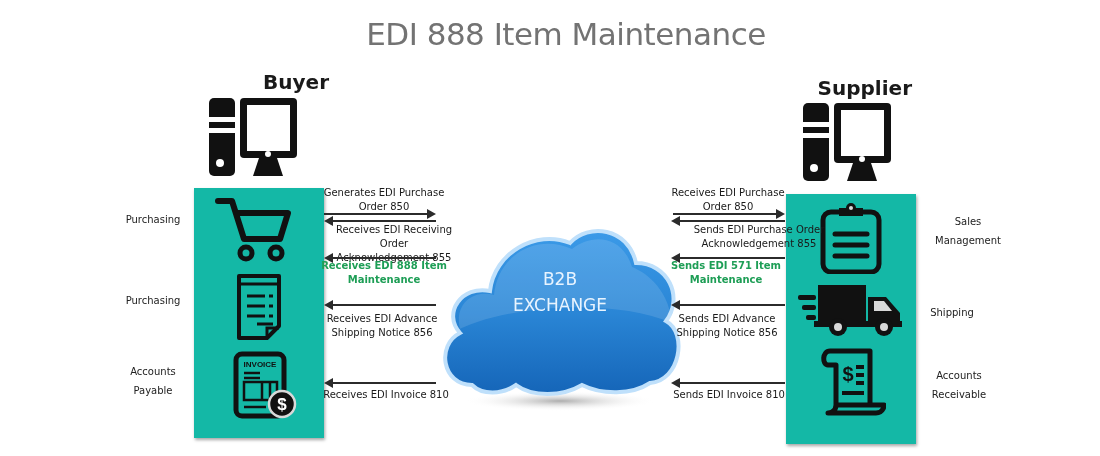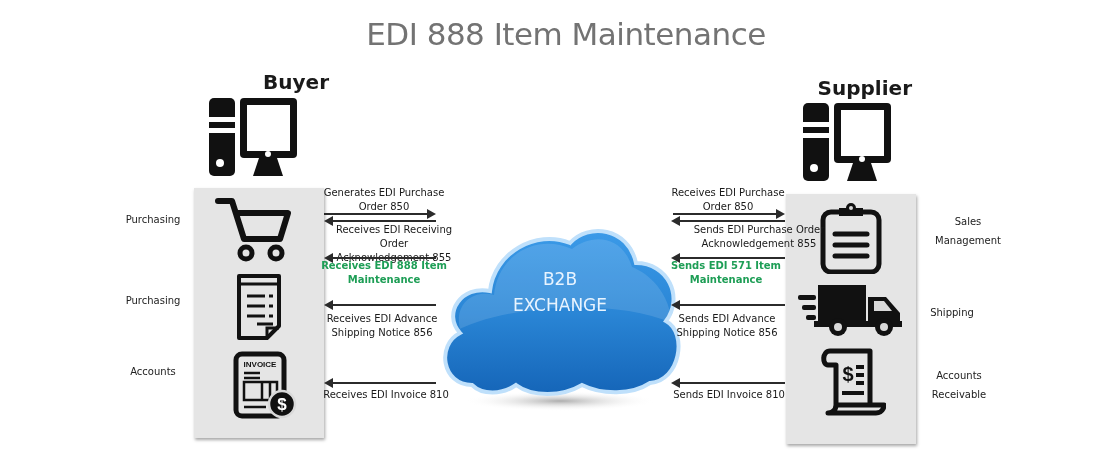--- a/index.html
+++ b/index.html
@@ -11,21 +11,21 @@
   .title {
     left: 16px; width: 1100px; top: 16px; text-align: center;
     font-size: 31px; font-family: "DejaVu Sans", sans-serif; color: #737373;
     letter-spacing: -0.5px;
   }
   .party-title {
     font-weight: bold; font-size: 20px; text-align: right; width: 130px;
     font-family: "DejaVu Sans", sans-serif;
   }
   .panel {
-    background: #e5e5e5;
+    background: #14b8a6;
     box-shadow: 1px 2px 3px rgba(0,0,0,0.35);
   }
   .dept {
     font-size: 10px; text-align: center; line-height: 19px; width: 110px;
     font-family: "DejaVu Sans", sans-serif; color: #222;
   }
   .msg {
     font-size: 10px; text-align: center; line-height: 14px; width: 130px;
     font-family: "DejaVu Sans", sans-serif; color: #1a1a1a;
   }
@@ -107,20 +107,21 @@
 </div>
 
 <div class="abs dept" style="left:98px; top:210px;">
   <span>Purchasing</span>
 </div>
 <div class="abs dept" style="left:98px; top:291px;">
   <span>Purchasing</span>
 </div>
 <div class="abs dept" style="left:98px; top:362px;">
   <div>Accounts</div>
+  <div>Payable</div>
 </div>
 
 <div class="abs msg" style="left:319px; top:186px;">
   <div>Generates EDI Purchase</div>
   <div>Order 850</div>
 </div>
 <div class="abs arrow right" style="left:324px; top:213px; width:110px;"></div>
 <div class="abs arrow left" style="left:326px; top:220px; width:110px;"></div>
 <div class="abs msg" style="left:324px; top:223px; width:140px;">
   <div>Receives EDI Receiving Order</div>

